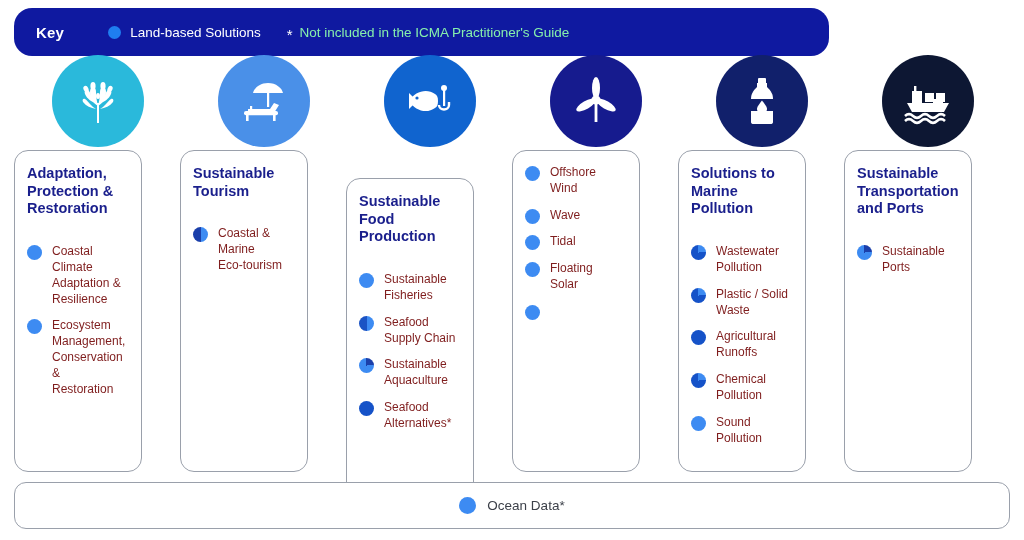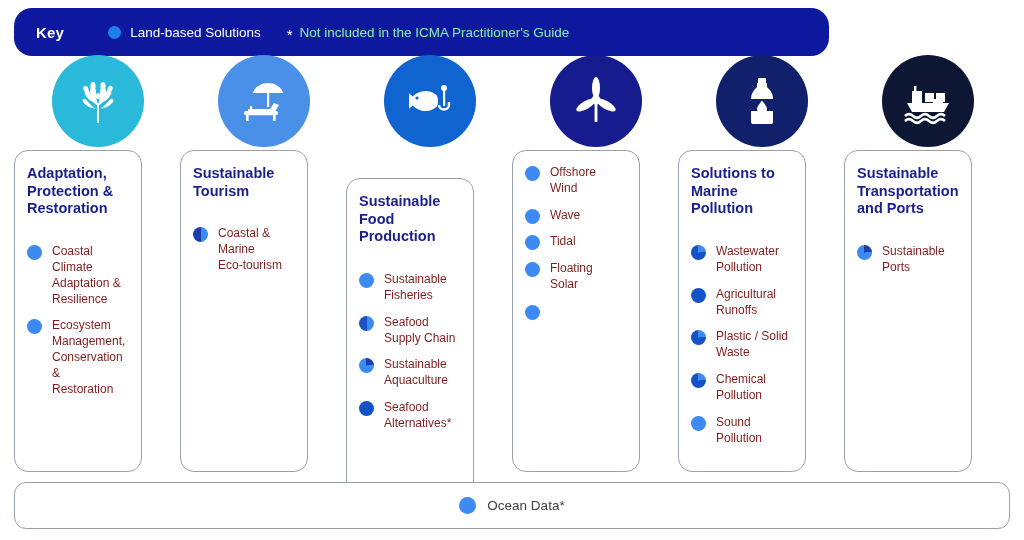--- a/index.html
+++ b/index.html
@@ -388,28 +388,28 @@
   <div class="card" style="left:664px;">
     <div class="card-title">Solutions to
 Marine Pollution</div>
     <ul class="item-list">
       <li class="item">
         <span class="item-dot" style="background: conic-gradient(rgb(61, 139, 242) 0deg, rgb(61, 139, 242) 90deg, rgb(21, 82, 200) 90deg, rgb(21, 82, 200) 360deg) rgb(21, 82, 200);"></span>
         <span class="item-text">Wastewater
 Pollution</span>
       </li>
       <li class="item">
+        <span class="item-dot" style="background: conic-gradient(rgb(61, 139, 242) 0deg, rgb(61, 139, 242) 90deg, rgb(21, 82, 200) 90deg, rgb(21, 82, 200) 360deg) rgb(21, 82, 200);"></span>
+        <span class="item-text">Plastic / Solid
+Waste</span>
+      </li>
+      <li class="item">
         <span class="item-dot" style="background: rgb(21, 82, 200);"></span>
         <span class="item-text">Agricultural
 Runoffs</span>
-      </li>
-      <li class="item">
-        <span class="item-dot" style="background: conic-gradient(rgb(61, 139, 242) 0deg, rgb(61, 139, 242) 90deg, rgb(21, 82, 200) 90deg, rgb(21, 82, 200) 360deg) rgb(21, 82, 200);"></span>
-        <span class="item-text">Plastic / Solid
-Waste</span>
       </li>
       <li class="item">
         <span class="item-dot" style="background: conic-gradient(rgb(61, 139, 242) 0deg, rgb(61, 139, 242) 90deg, rgb(21, 82, 200) 90deg, rgb(21, 82, 200) 360deg) rgb(21, 82, 200);"></span>
         <span class="item-text">Chemical
 Pollution</span>
       </li>
       <li class="item">
         <span class="item-dot" style="background: rgb(61, 139, 242);"></span>
         <span class="item-text">Sound
 Pollution</span>

